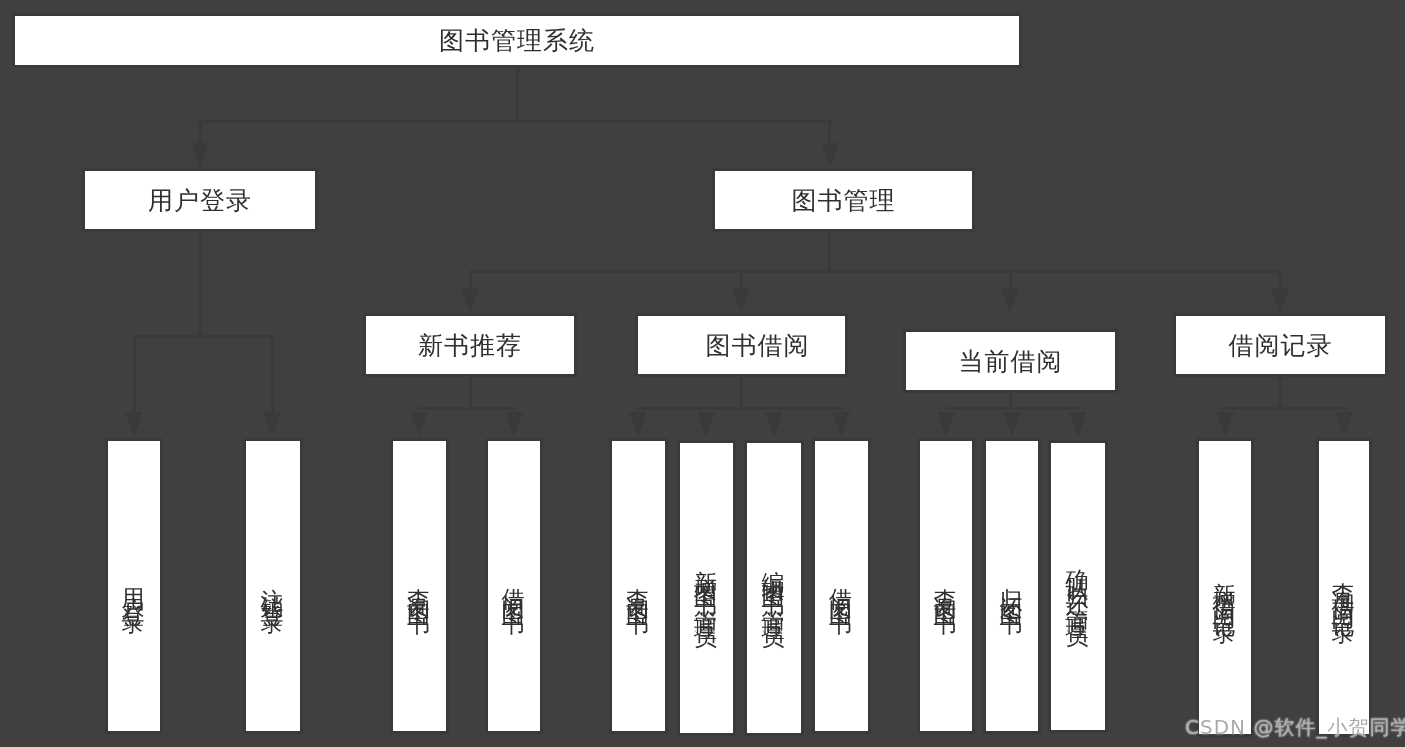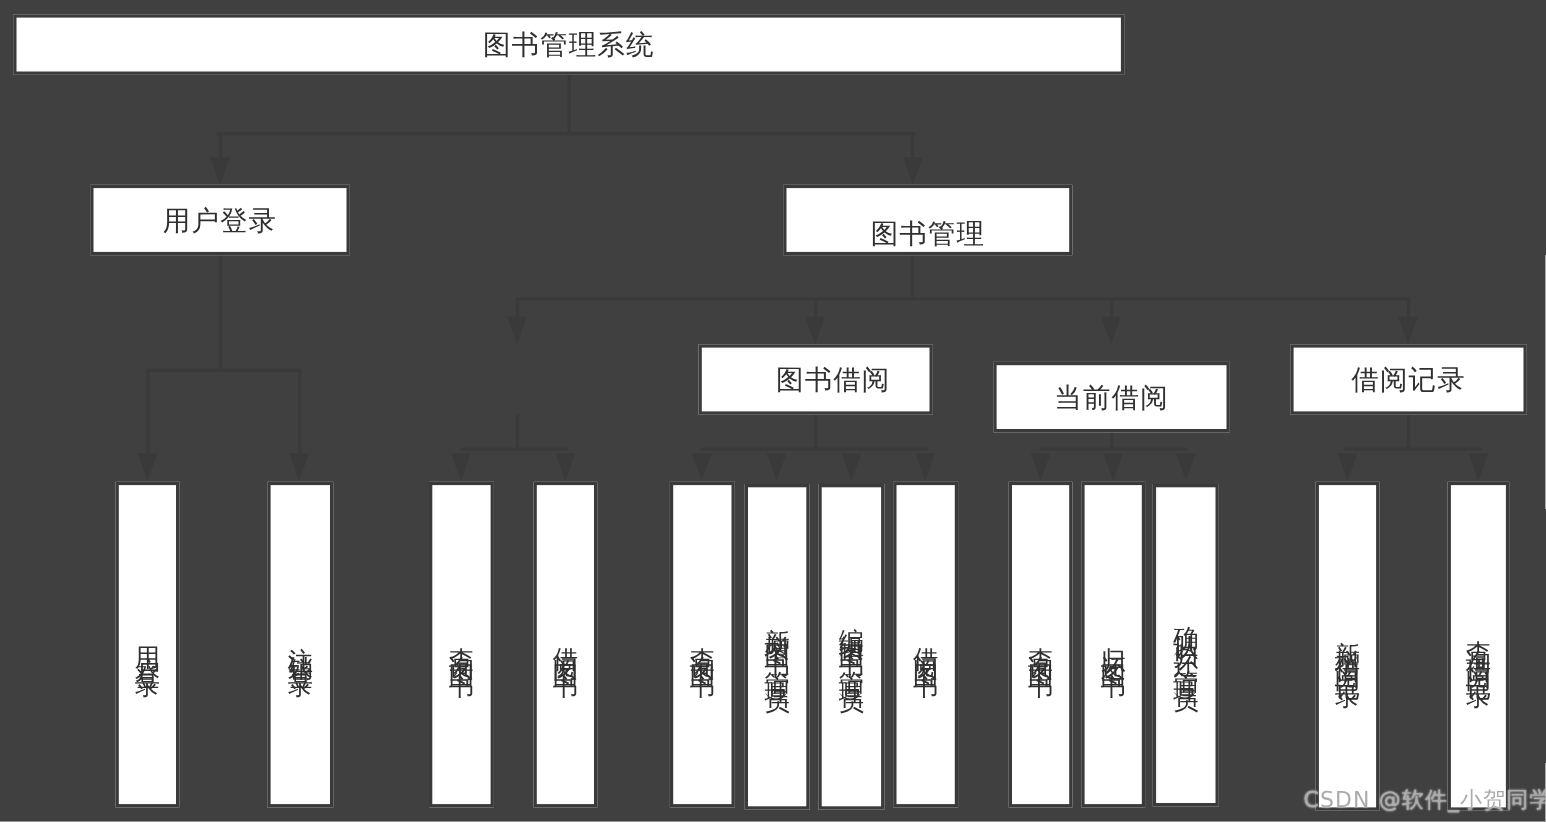--- a/index.html
+++ b/index.html
@@ -43,21 +43,21 @@
   <div class="line" style="left:516px;top:68px;width:3px;height:55px;"></div>
   <div class="line" style="left:197px;top:120px;width:635px;height:3px;"></div>
   <div class="line" style="left:199px;top:123px;width:3px;height:23px;"></div>
   <div class="line" style="left:828px;top:123px;width:3px;height:23px;"></div>
   <div class="arrow" style="left:191px;top:143px;"></div>
   <div class="arrow" style="left:821px;top:143px;"></div>
 
   <div class="box-h" style="left:82px;top:168px;width:236px;height:64px;">
     <span>用户登录</span>
   </div>
-  <div class="box-h" style="left:712px;top:168px;width:263px;height:64px;align-items:flex-end;">
+  <div class="box-h" style="left:712px;top:168px;width:263px;height:64px;">
     <span>图书管理</span>
   </div>
 
   <div class="line" style="left:199px;top:232px;width:3px;height:106px;"></div>
   <div class="line" style="left:133px;top:335px;width:141px;height:3px;"></div>
   <div class="line" style="left:133px;top:338px;width:3px;height:76px;"></div>
   <div class="line" style="left:271px;top:338px;width:3px;height:76px;"></div>
   <div class="arrow" style="left:125px;top:412px;"></div>
   <div class="arrow" style="left:263px;top:412px;"></div>
 
@@ -65,20 +65,23 @@
   <div class="line" style="left:469px;top:270px;width:813px;height:3px;"></div>
   <div class="line" style="left:469px;top:273px;width:3px;height:18px;"></div>
   <div class="line" style="left:740px;top:273px;width:3px;height:18px;"></div>
   <div class="line" style="left:1009px;top:273px;width:3px;height:18px;"></div>
   <div class="line" style="left:1279px;top:273px;width:3px;height:18px;"></div>
   <div class="arrow" style="left:461px;top:288px;"></div>
   <div class="arrow" style="left:732px;top:288px;"></div>
   <div class="arrow" style="left:1001px;top:288px;"></div>
   <div class="arrow" style="left:1271px;top:288px;"></div>
 
+  <div class="box-h" style="left:363px;top:313px;width:214px;height:64px;">
+    <span>新书推荐</span>
+  </div>
   <div class="box-h" style="left:635px;top:313px;width:213px;height:64px;padding-left:32px;">
     <span>图书借阅</span>
   </div>
   <div class="box-h" style="left:903px;top:313px;width:215px;height:64px;margin-top:16px;">
     <span>当前借阅</span>
   </div>
   <div class="box-h" style="left:1173px;top:313px;width:215px;height:64px;">
     <span>借阅记录</span>
   </div>
 

